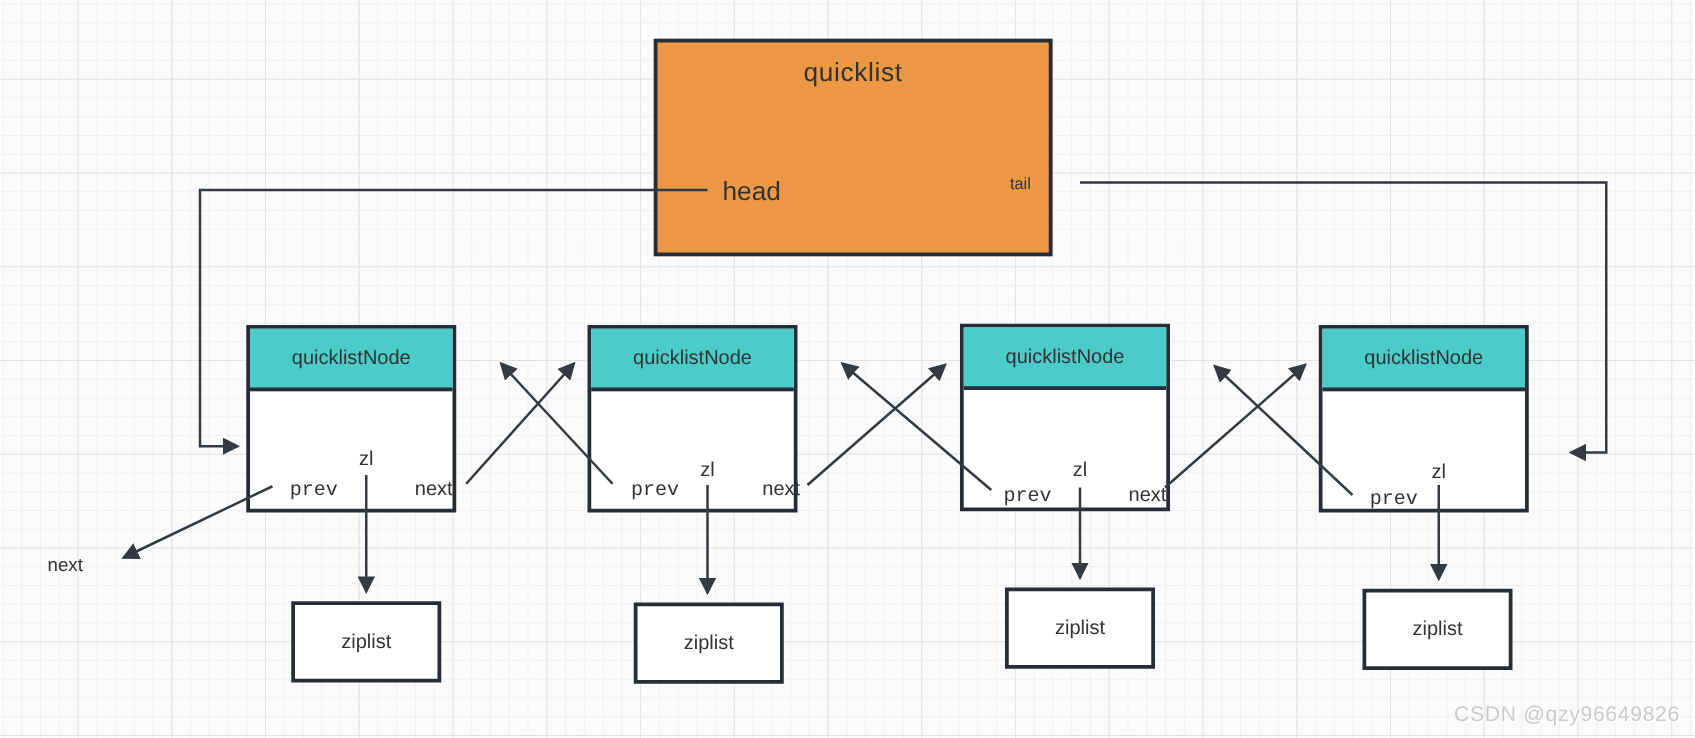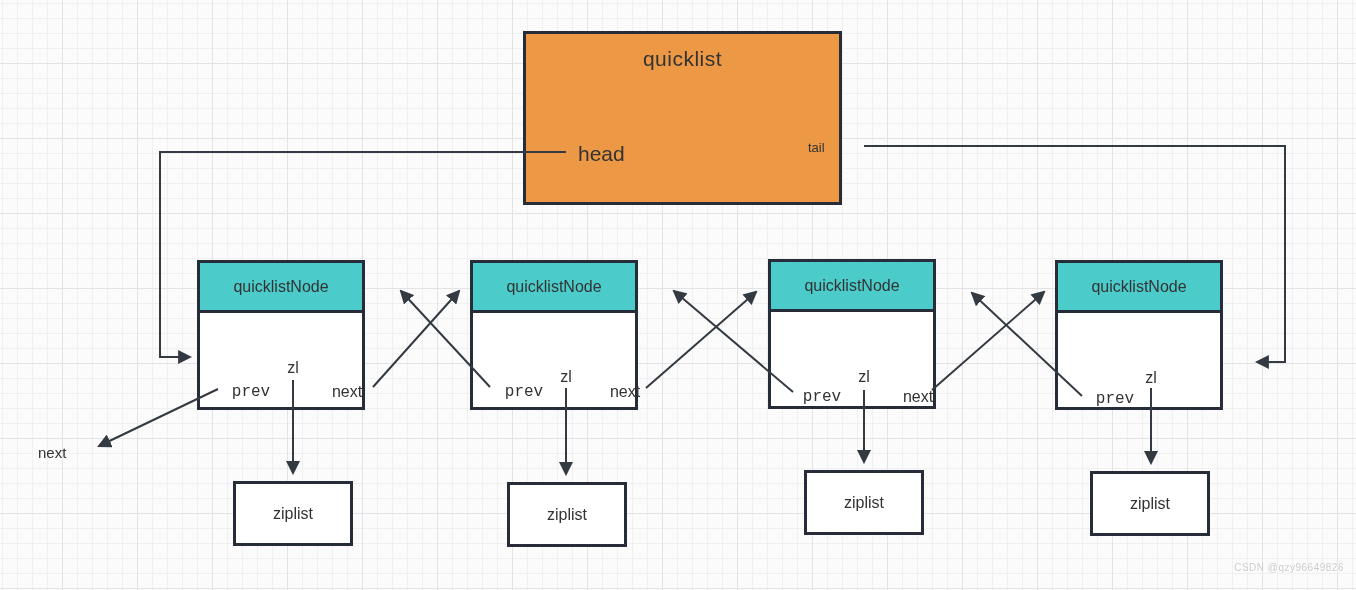--- a/index.html
+++ b/index.html
@@ -65,21 +65,21 @@
     width:120px;height:65px;background:#ffffff;
     display:flex;align-items:center;justify-content:center;
     font-size:16px;z-index:2;
   }
   .null-label{
     position:absolute;left:38px;top:444px;
     font-size:15px;z-index:2;
   }
   .watermark{
     position:absolute;right:12px;top:562px;
-    font-size:10px;color:#c9ccce;letter-spacing:0.5px;
+    font-size:17px;color:#c9ccce;letter-spacing:0.5px;
     text-shadow:1px 1px 0 #ffffff;z-index:2;
   }
 </style>
 </head>
 <body>
 
 <div class="canvas">
 
   <svg class="arrows" viewBox="0 0 1356 590" xmlns="http://www.w3.org/2000/svg">
     <defs>

